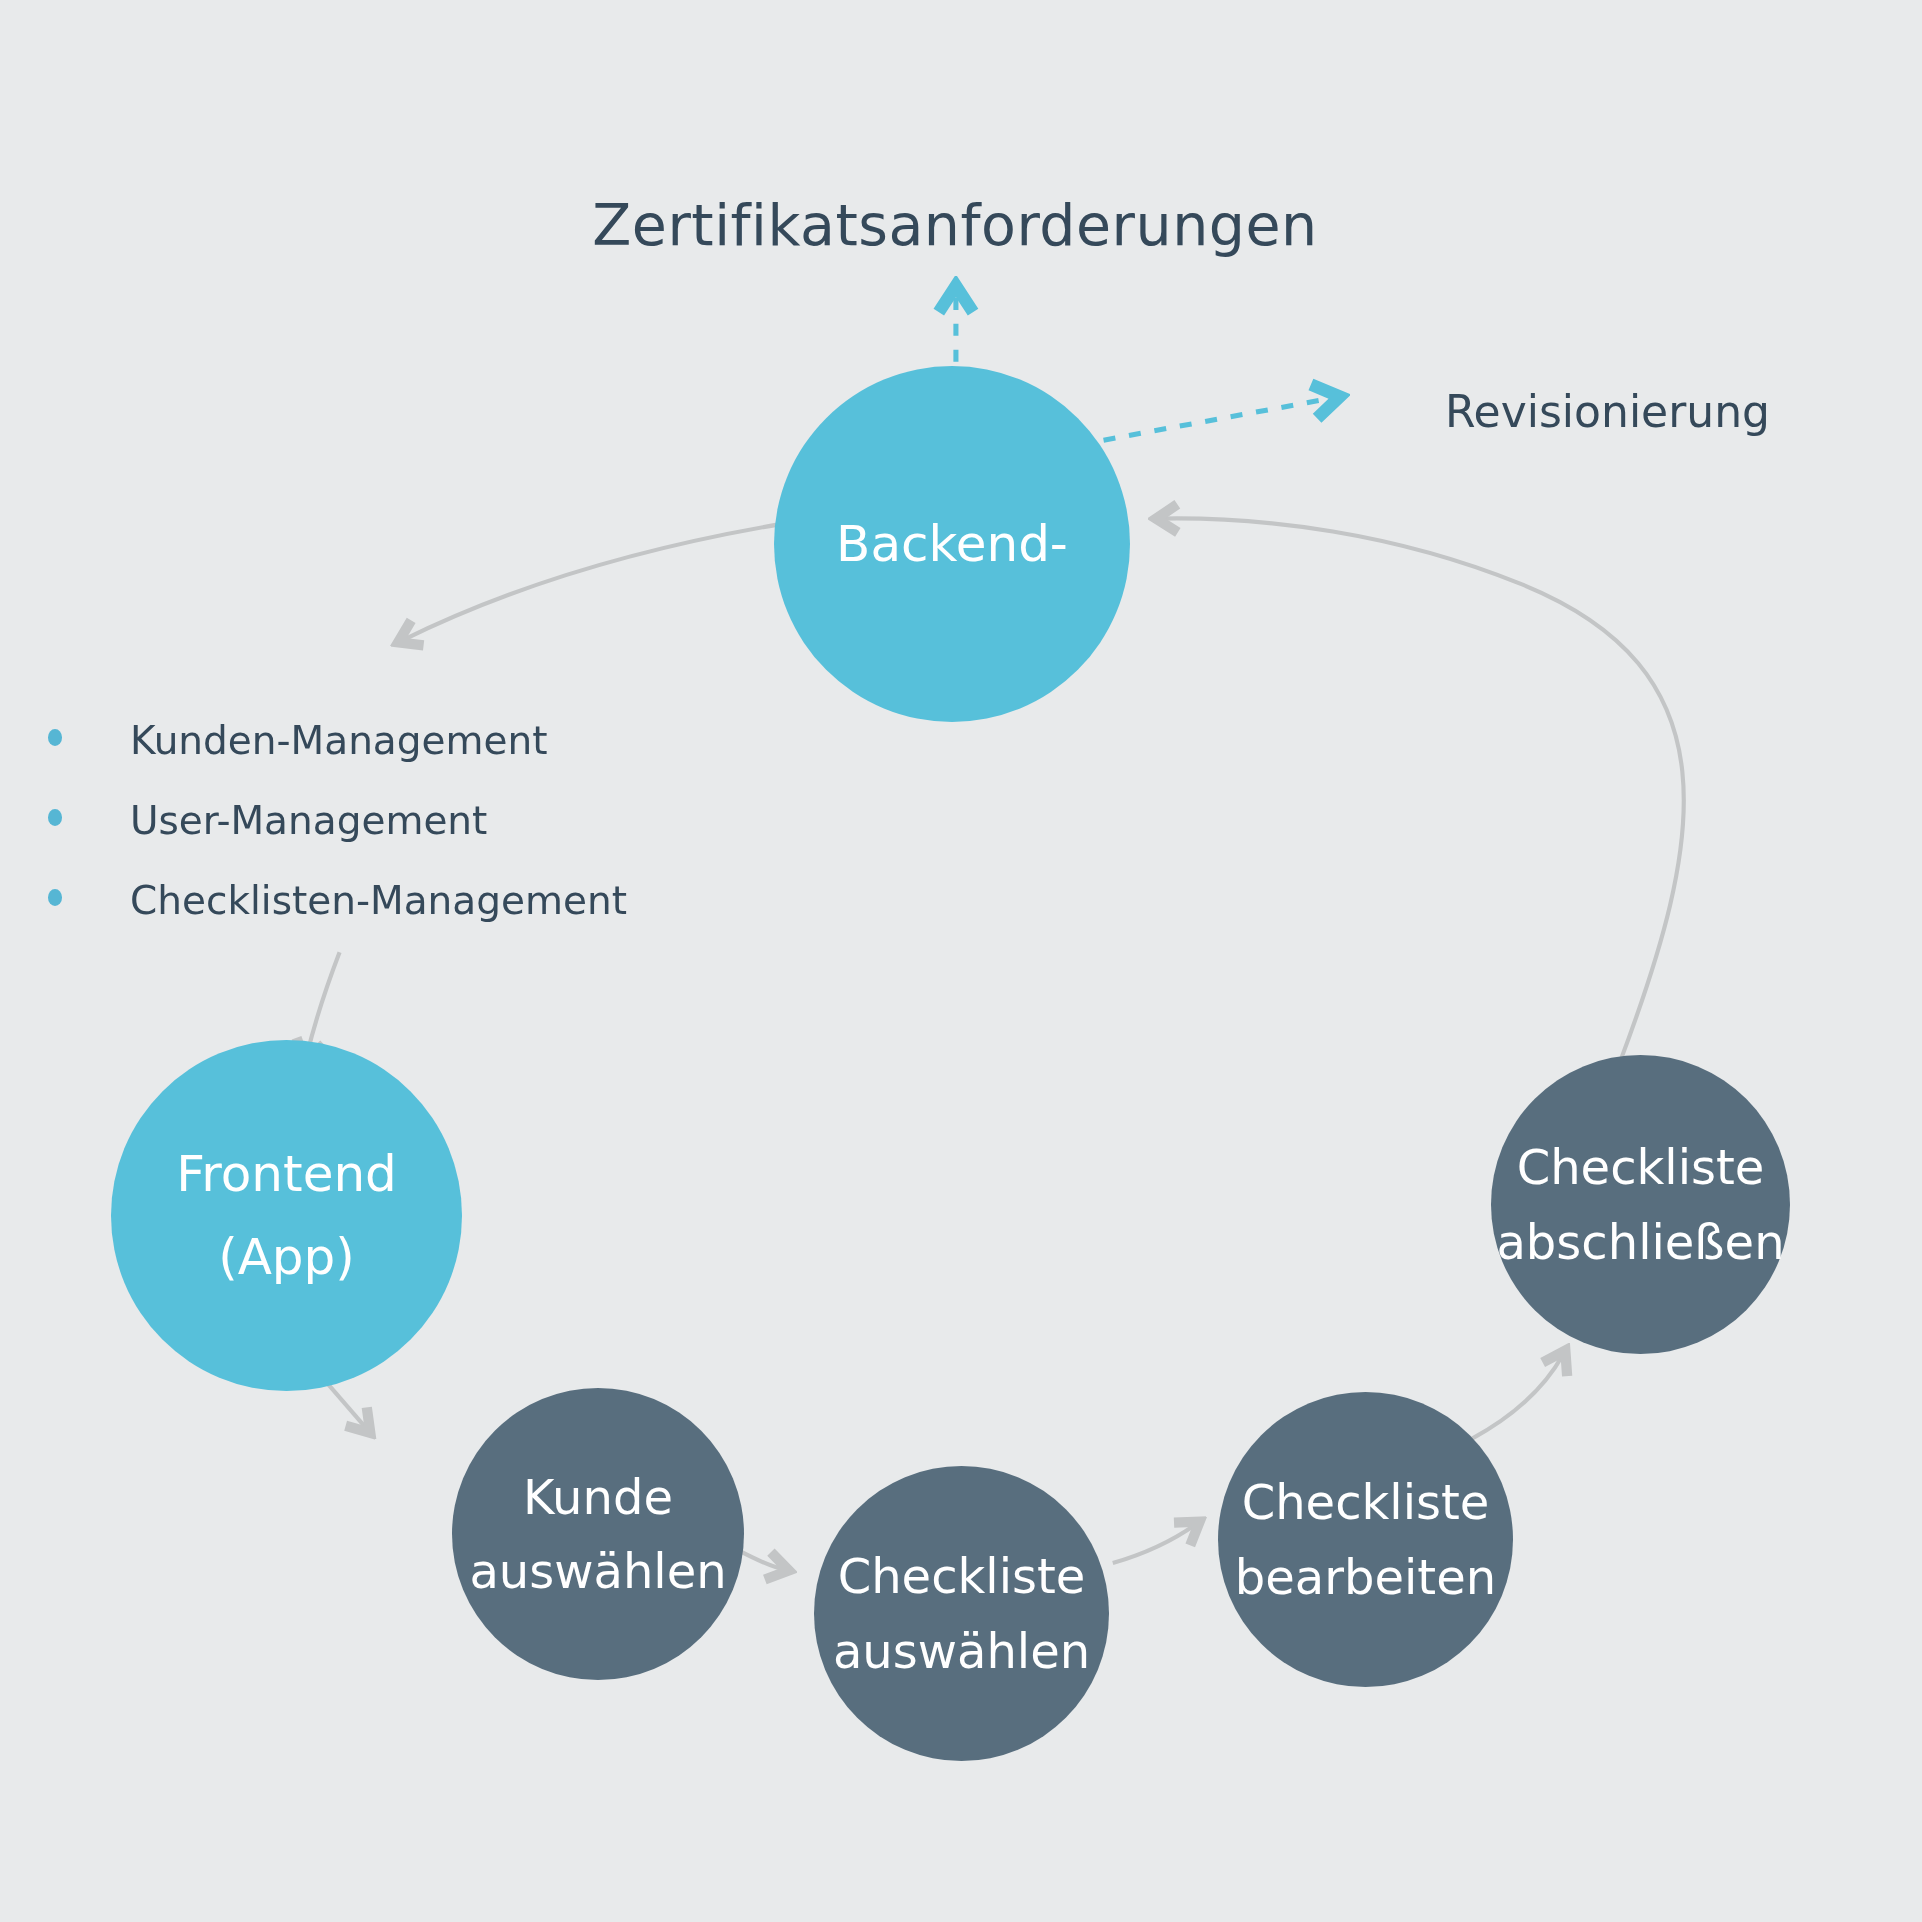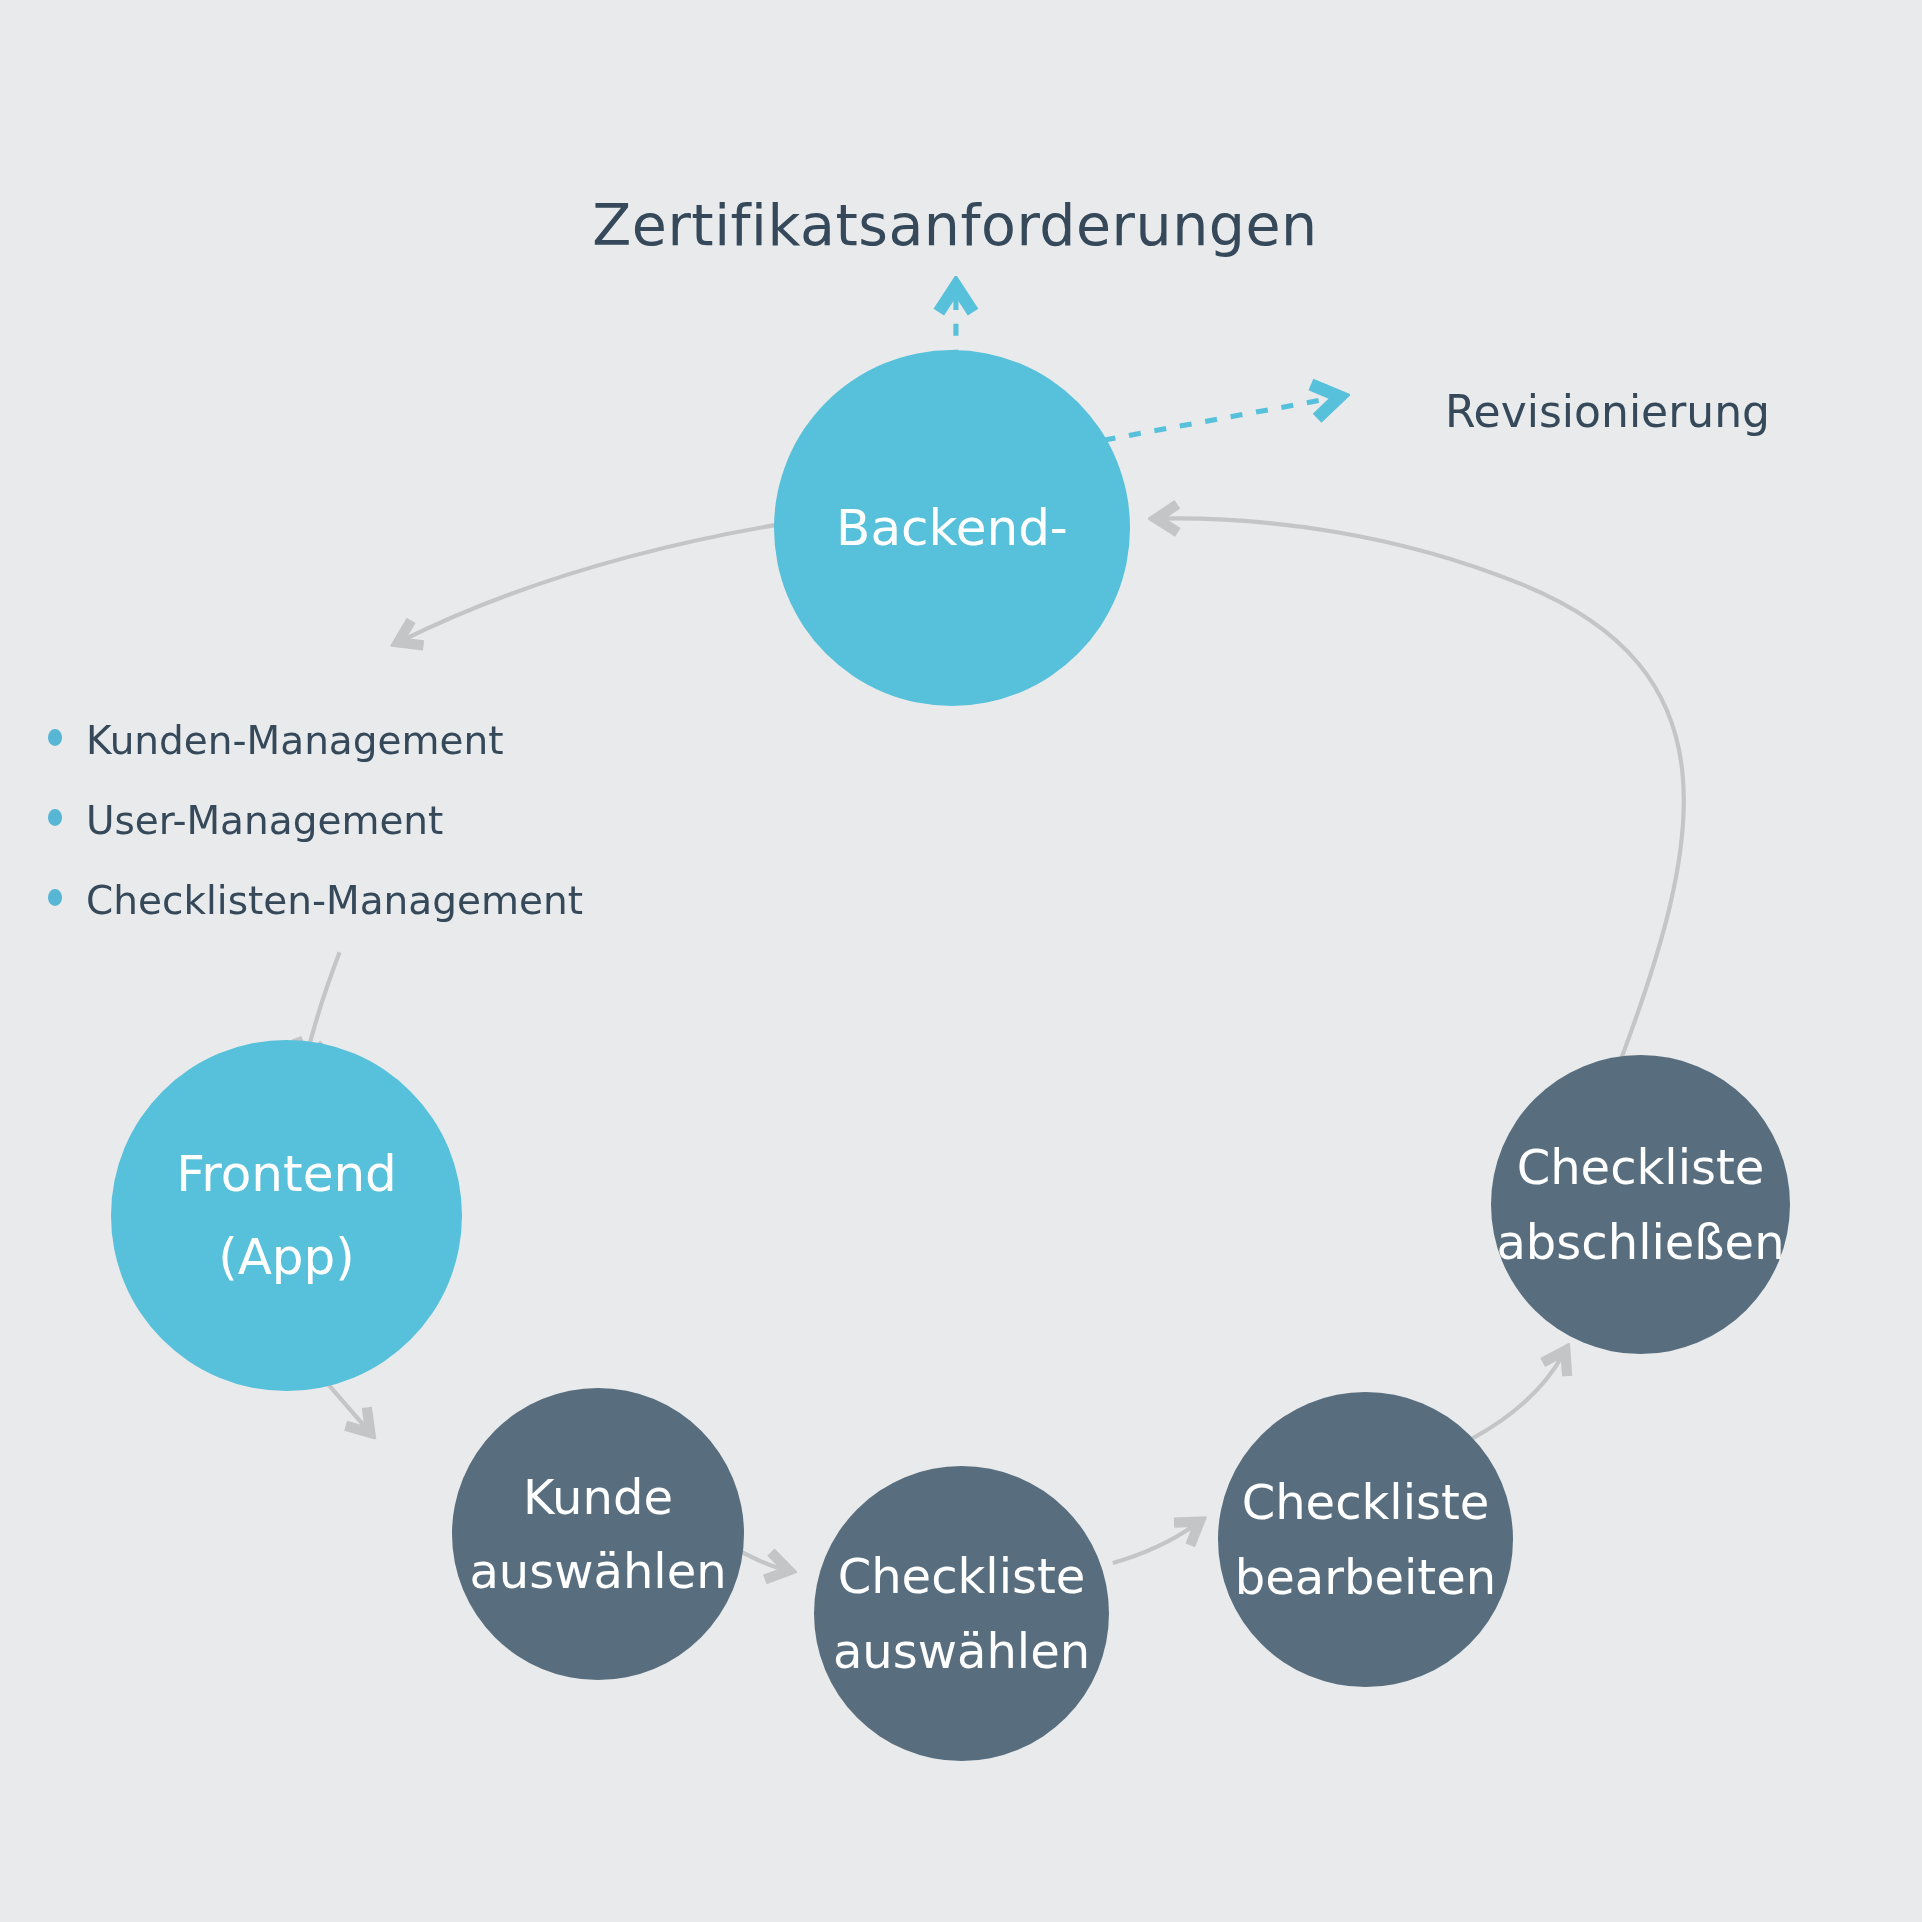--- a/index.html
+++ b/index.html
@@ -98,20 +98,21 @@
     list-style: none;
     z-index: 2;
   }
   .mgmt-list li {
     display: flex;
     align-items: center;
     height: 80px;
     font-size: 39px;
     color: var(--text-dark);
     white-space: nowrap;
+    gap: 44px;
   }
   .mgmt-list .dot {
     width: 14px;
     height: 16.6px;
     border-radius: 50%;
     background: var(--bullet-blue);
     margin-right: 24px;
     margin-top: -5.5px;
     flex: 0 0 auto;
   }
@@ -162,21 +163,21 @@
     <li>
       <span class="dot"></span>
       <span>User-Management</span>
     </li>
     <li>
       <span class="dot"></span>
       <span>Checklisten-Management</span>
     </li>
   </ul>
 
-  <div class="node blue" style="left:774px; top:350px; width:356px; height:356px;">
+  <div class="node blue" style="left:774px; top:366px; width:356px; height:356px;">
     <span>Backend-</span>
   </div>
 
   <div class="node blue" style="left:111px; top:1040px; width:351px; height:351px;align-items:center;">
     <span>Frontend</span>
     <span>(App)</span>
   </div>
 
   <div class="node dark" style="left:452px; top:1388px; width:292px; height:292px;justify-content:center;">
     <span>Kunde</span>

